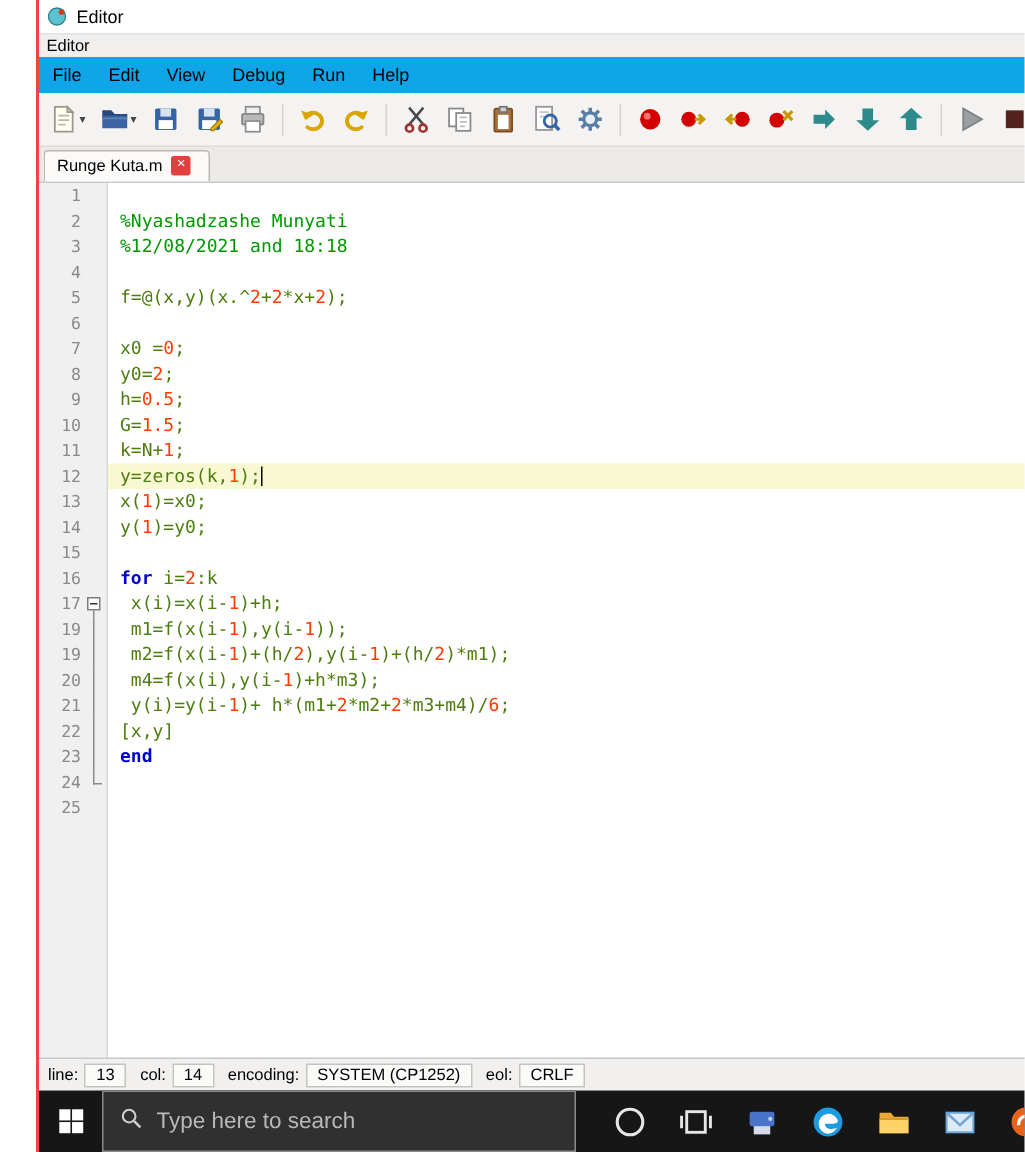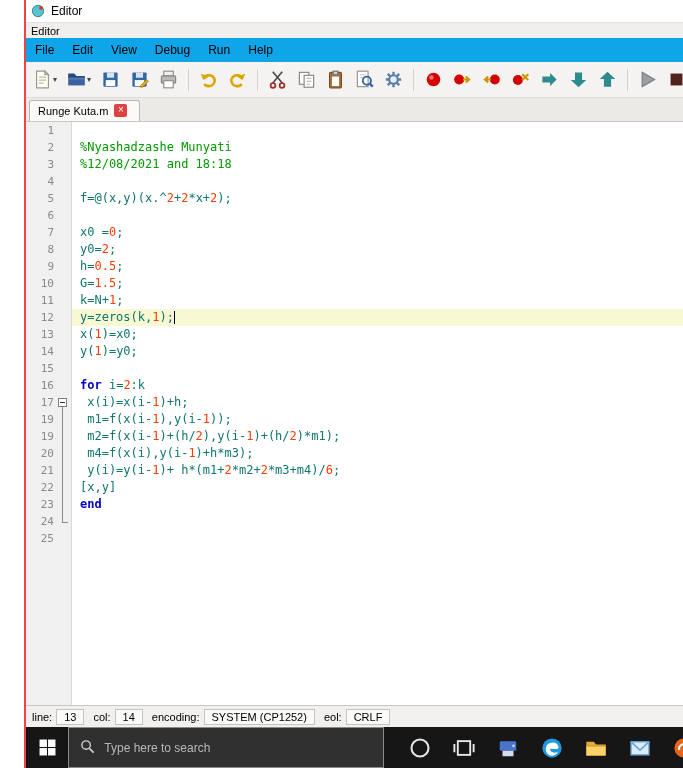--- a/index.html
+++ b/index.html
@@ -44,36 +44,36 @@
   .lnum{width:30px;text-align:right;color:#8a8a8a;font-size:11px;padding-right:2px;}
   .fold{width:13px;height:17px;position:relative;}
   .fbox{position:absolute;left:2px;top:4px;width:9px;height:9px;border:1px solid #7d7d7d;background:#fff;}
   .fbox::after{content:"";position:absolute;left:1px;right:1px;top:3px;border-top:1px solid #333;}
   .fold-start::after{content:"";position:absolute;left:6px;top:13px;bottom:0;border-left:1px solid #8a8a8a;}
   .fold-mid::after{content:"";position:absolute;left:6px;top:0;bottom:0;border-left:1px solid #8a8a8a;}
   .fold-end::after{content:"";position:absolute;left:6px;top:0;height:9px;width:5px;border-left:1px solid #8a8a8a;border-bottom:1px solid #8a8a8a;}
   .code-col{flex:1;}
   .c-row{height:17px;line-height:17px;white-space:pre;padding-left:8px;}
   .c-row.current{background:var(--curline);}
-  .tk-p{color:#0f766e;}
+  .tk-p{color:#4d7c0f;}
   .tk-c{color:var(--comment);}
   .tk-k{color:var(--keyword);font-weight:bold;}
   .tk-n{color:var(--number);}
   .cursor{display:inline-block;width:1px;height:13px;background:#000;vertical-align:middle;}
 
   
   .statusbar{height:22px;background:#f1f0ee;border-top:1px solid #c9c8c6;display:flex;align-items:center;padding-left:6px;font-size:11px;flex:0 0 auto;}
   .sb-label{margin-right:4px;}
   .sb-value{border:1px solid #c4c3c1;background:#fafaf9;padding:1px 7px;margin-right:9px;}
 
   
   .taskbar{height:41px;background:#161616;display:flex;align-items:stretch;flex:0 0 auto;}
   .start{width:46px;display:flex;align-items:center;justify-content:center;}
   .start svg{width:17px;height:17px;}
-  .search{width:342px;background:#303030;border:1px solid #8a8a8a;display:flex;align-items:center;gap:9px;padding-left:11px;color:#b8b8b8;font-size:12px;}
+  .search{width:342px;background:#303030;border:1px solid #8a8a8a;display:flex;align-items:center;gap:9px;padding-left:11px;color:#b8b8b8;font-size:15px;}
   .search svg{width:15px;height:15px;}
   .tb-icons{display:flex;margin-left:14px;}
   .task-icon{width:44px;display:flex;align-items:center;justify-content:center;}
   .task-icon svg{width:22px;height:22px;display:block;}
 </style>
 </head>
 <body>
 
 <div class="app">
 

